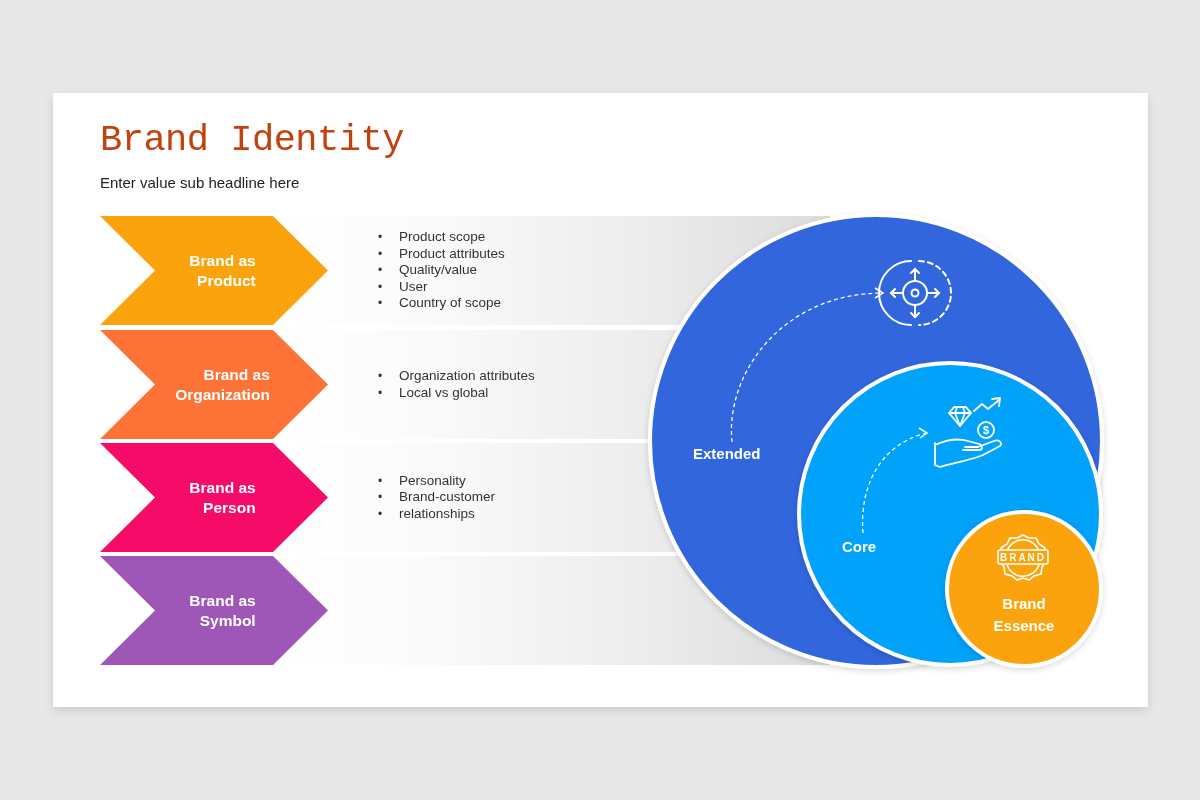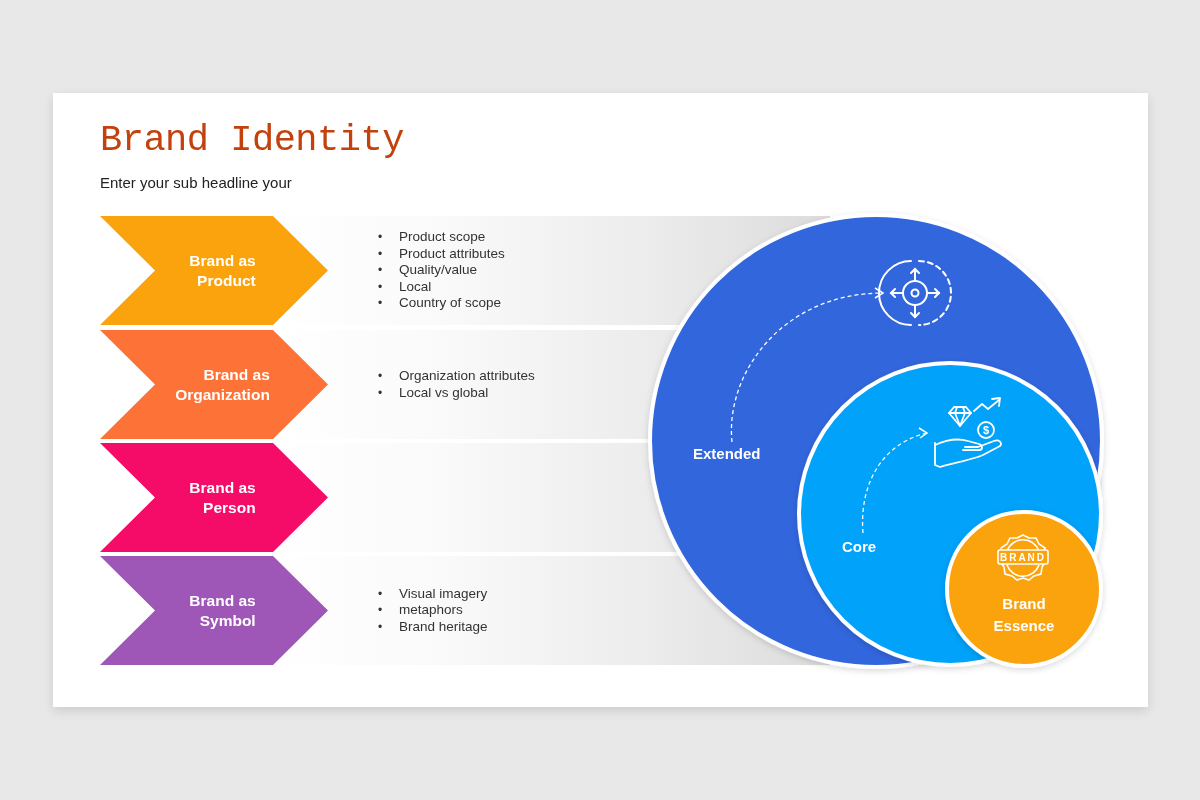--- a/index.html
+++ b/index.html
@@ -94,36 +94,36 @@
     white-space: nowrap;
     text-align: center;
     line-height: 22px;
   }
 </style>
 </head>
 <body>
 
 <div class="slide">
   <div class="title">Brand Identity</div>
-  <div class="subtitle">Enter your sub headline your</div>
+  <div class="subtitle">Enter value sub headline here</div>
 
   <div class="row" style="top:123px;">
     <div class="band"></div>
     <div class="chevron">
       <svg class="chevron-svg" width="228" height="109">
         <polygon points="0,0 173,0 228,54.5 173,109 0,109 55,54.5" fill="#fba30d"></polygon>
       </svg>
       <div class="chev-label">Brand as
 Product</div>
     </div>
     <ul class="bullets">
       <li>Product scope</li>
       <li>Product attributes</li>
       <li>Quality/value</li>
-      <li>Local</li>
+      <li>User</li>
       <li>Country of scope</li>
     </ul>
   </div>
 
   <div class="row" style="top:237px;">
     <div class="band"></div>
     <div class="chevron">
       <svg class="chevron-svg" width="228" height="109">
         <polygon points="0,0 173,0 228,54.5 173,109 0,109 55,54.5" fill="#fd7237"></polygon>
       </svg>
@@ -138,36 +138,36 @@
 
   <div class="row" style="top:350px;">
     <div class="band"></div>
     <div class="chevron">
       <svg class="chevron-svg" width="228" height="109">
         <polygon points="0,0 173,0 228,54.5 173,109 0,109 55,54.5" fill="#f50b68"></polygon>
       </svg>
       <div class="chev-label">Brand as
 Person</div>
     </div>
+    <ul class="bullets">
+      <li>Personality</li>
+      <li>Brand-customer</li>
+      <li>relationships</li>
+    </ul>
   </div>
 
   <div class="row" style="top:463px;">
     <div class="band"></div>
     <div class="chevron">
       <svg class="chevron-svg" width="228" height="109">
         <polygon points="0,0 173,0 228,54.5 173,109 0,109 55,54.5" fill="#9e57b6"></polygon>
       </svg>
       <div class="chev-label">Brand as
 Symbol</div>
     </div>
-    <ul class="bullets">
-      <li>Visual imagery</li>
-      <li>metaphors</li>
-      <li>Brand heritage</li>
-    </ul>
   </div>
 
   <svg class="circles" width="1095" height="614">
     <defs>
       <filter id="sh" x="-10%" y="-10%" width="120%" height="120%">
         <feDropShadow dx="0" dy="2" stdDeviation="3" flood-color="#000" flood-opacity="0.15"></feDropShadow>
       </filter>
     </defs>
 
     <g>

